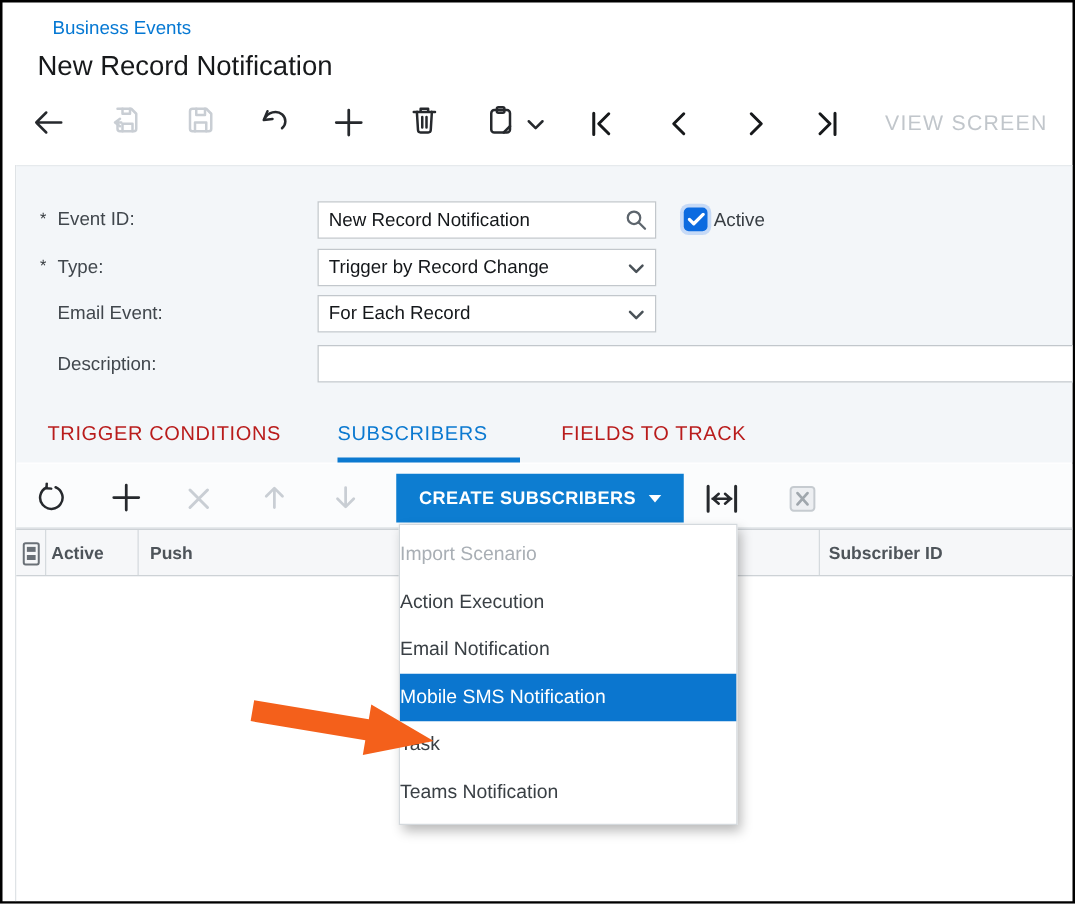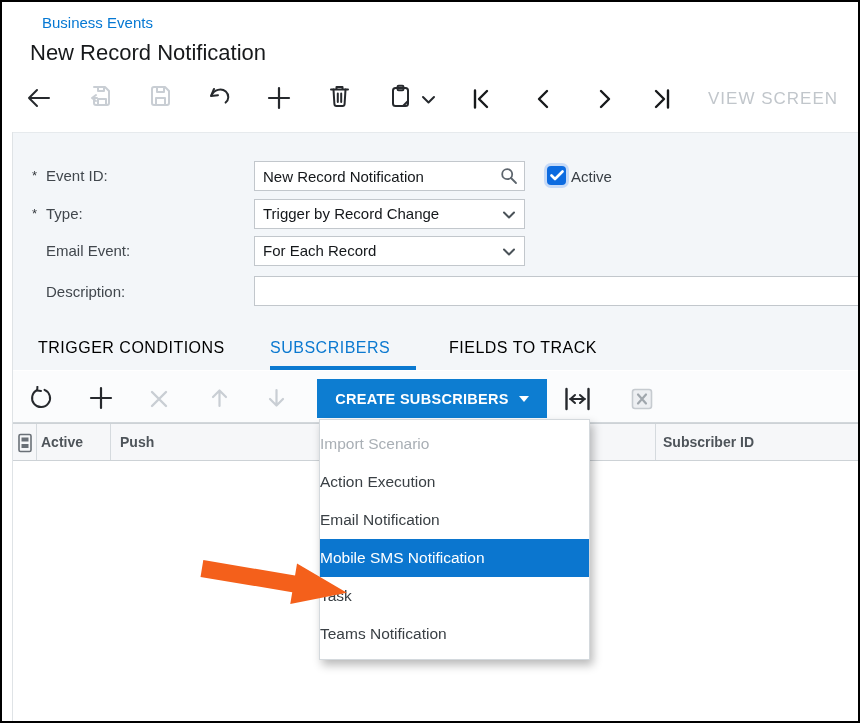--- a/index.html
+++ b/index.html
@@ -29,21 +29,21 @@
   .f-input,.f-combo{
     box-sizing:border-box;height:30px;background:#fff;border:1px solid #c2c7cc;
     font-family:"Liberation Sans",sans-serif;font-size:15px;color:#14171a;padding:0 26px 0 8px;
   }
   .f-combo{line-height:28px;cursor:pointer;}
   .cb-box{left:545px;top:164px;width:19px;height:19px;background:#0c6be0;border-radius:4px;
     box-shadow:0 0 0 3px rgba(40,120,240,.22);display:flex;align-items:center;justify-content:center;cursor:pointer;}
   .cb-label{left:569px;top:166px;font-size:15px;color:#383e44;}
 
   
-  .tab{top:337px;font-size:16px;letter-spacing:.5px;color:#000000;cursor:pointer;white-space:nowrap;}
+  .tab{top:337px;font-size:16px;letter-spacing:.5px;color:#b91c1c;cursor:pointer;white-space:nowrap;}
   .tab.active{color:#0b79d0;}
   .tab-underline{left:268px;top:364px;width:146px;height:4px;background:#0b79d0;}
 
   
   .grid-toolbar{left:11px;top:369px;right:0;height:52px;background:#fbfcfd;border-bottom:1px solid #d2d7db;box-sizing:border-box;}
   .create-btn{
     left:315px;top:377px;width:230px;height:39px;background:#0d7dd1;color:#fff;
     font-size:14.5px;font-weight:bold;letter-spacing:.3px;display:flex;align-items:center;justify-content:center;cursor:pointer;
   }
   .create-btn .caret{width:0;height:0;border-left:5px solid transparent;border-right:5px solid transparent;border-top:6px solid #fff;margin-left:10px;}

